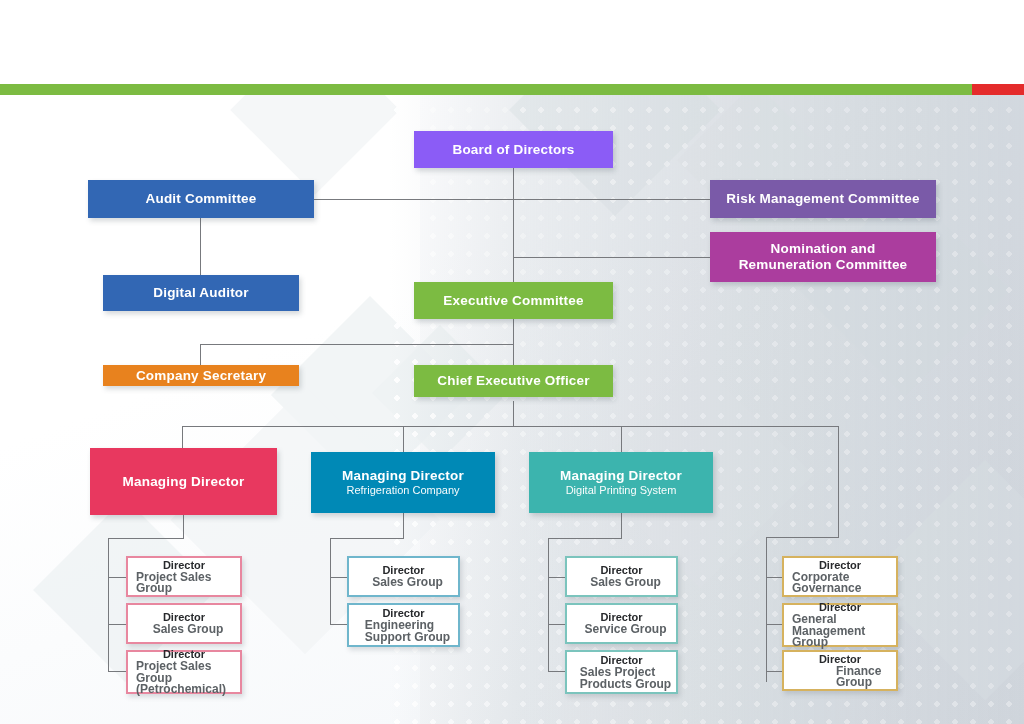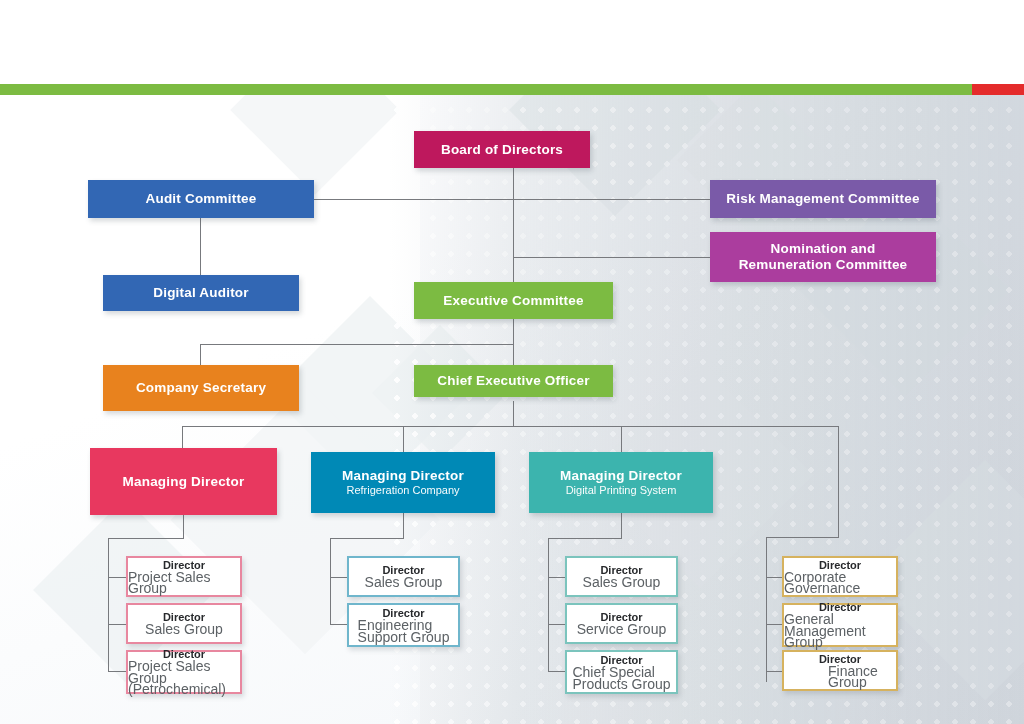--- a/index.html
+++ b/index.html
@@ -54,21 +54,21 @@
        display:flex;flex-direction:column;align-items:center;justify-content:center;
        text-align:center;box-shadow:2px 3px 5px rgba(70,80,90,.22);}
   .box .t1{color:#ffffff;font-weight:bold;font-size:13.5px;line-height:16px;letter-spacing:.2px;}
   .box .t2{color:#ffffff;font-weight:normal;font-size:11px;line-height:13.5px;opacity:.97;}
 
   .dbox{position:absolute;z-index:6;box-sizing:border-box;background:#ffffff;
         display:flex;flex-direction:column;align-items:center;justify-content:center;
         text-align:left;border-style:solid;border-width:2px;
         box-shadow:2px 3px 5px rgba(80,90,100,.20);}
   .dbox .t1{color:#27292c;font-weight:bold;font-size:11px;line-height:13px;}
-  .dbox .t2{color:#5c6165;font-weight:normal;font-size:14px;line-height:11.5px;}
+  .dbox .t2{color:#5c6165;font-weight:bold;font-size:12px;line-height:11.5px;margin-left:8px;}
 </style>
 </head>
 <body>
 
 <div id="stage">
 
   <div class="bg">
     <div class="bg-grad"></div>
     <div class="wash-left"></div>
 
@@ -131,21 +131,21 @@
   <div class="line lh" style="left:330px;top:577px;width:17px;"></div>
   <div class="line lh" style="left:330px;top:624px;width:17px;"></div>
 
   <div class="line lv" style="left:621px;top:513px;height:25px;"></div>
   <div class="line lh" style="left:548px;top:538px;width:74px;"></div>
   <div class="line lv" style="left:548px;top:538px;height:134px;"></div>
   <div class="line lh" style="left:548px;top:577px;width:17px;"></div>
   <div class="line lh" style="left:548px;top:624px;width:17px;"></div>
   <div class="line lh" style="left:548px;top:671px;width:17px;"></div>
 
-  <div class="box" style="left:414px;top:131px;width:176px;height:37px;background:#be185d;">
+  <div class="box" style="left:414px;top:131px;width:199px;height:37px;background:#8b5cf6;">
     <div class="t1">Board of Directors</div>
   </div>
 
   <div class="box" style="left:88px;top:180px;width:226px;height:38px;background:#3267b4;">
     <div class="t1">Audit Committee</div>
   </div>
 
   <div class="box" style="left:710px;top:180px;width:226px;height:38px;background:#7a5aa8;">
     <div class="t1">Risk Management Committee</div>
   </div>
@@ -156,21 +156,21 @@
   </div>
 
   <div class="box" style="left:103px;top:275px;width:196px;height:36px;background:#3267b4;">
     <div class="t1">Digital Auditor</div>
   </div>
 
   <div class="box" style="left:414px;top:282px;width:199px;height:37px;background:#7cbb42;">
     <div class="t1">Executive Committee</div>
   </div>
 
-  <div class="box" style="left:103px;top:365px;width:196px;height:46px;background:#e8821e;">
+  <div class="box" style="left:103px;top:365px;width:196px;height:21px;background:#e8821e;">
     <div class="t1">Company Secretary</div>
   </div>
 
   <div class="box" style="left:414px;top:365px;width:199px;height:32px;background:#7cbb42;">
     <div class="t1">Chief Executive Officer</div>
   </div>
 
   <div class="box" style="left:90px;top:448px;width:187px;height:67px;background:#e8385f;">
     <div class="t1">Managing Director</div>
   </div>
@@ -212,21 +212,21 @@
   <div class="dbox" style="left:565px;top:556px;width:113px;height:41px;border-color:#7bc4bd;">
     <div class="t1">Director</div>
     <div class="t2" style="white-space:pre-line;">Sales Group</div>
   </div>
   <div class="dbox" style="left:565px;top:603px;width:113px;height:41px;border-color:#7bc4bd;">
     <div class="t1">Director</div>
     <div class="t2" style="white-space:pre-line;">Service Group</div>
   </div>
   <div class="dbox" style="left:565px;top:650px;width:113px;height:44px;border-color:#7bc4bd;">
     <div class="t1">Director</div>
-    <div class="t2" style="white-space:pre-line;">Chief Special
+    <div class="t2" style="white-space:pre-line;">Sales Project
 Products Group</div>
   </div>
 
   <div class="dbox" style="left:782px;top:556px;width:116px;height:41px;border-color:#d6b25e;">
     <div class="t1">Director</div>
     <div class="t2" style="white-space:pre-line;">Corporate Governance</div>
   </div>
   <div class="dbox" style="left:782px;top:603px;width:116px;height:44px;border-color:#d6b25e;">
     <div class="t1">Director</div>
     <div class="t2" style="white-space:pre-line;">General

